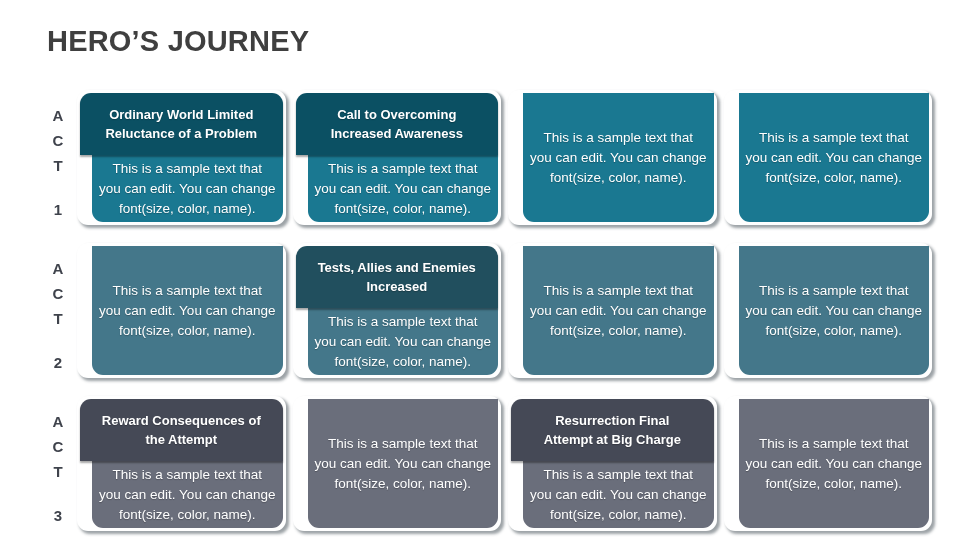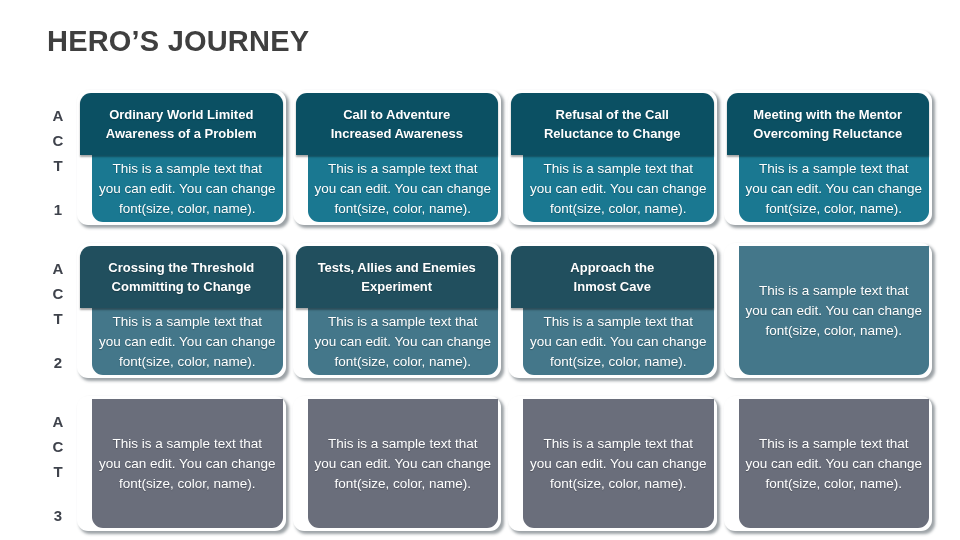--- a/index.html
+++ b/index.html
@@ -66,74 +66,66 @@
     <div class="act-row" style="--header-bg: #0B5063; --body-bg: #1A7891;">
       <div class="act-label" style="color: rgb(63, 67, 76);">
         <span class="act-letter">A</span>
         <span class="act-letter">C</span>
         <span class="act-letter">T</span>
         <span class="act-number">1</span>
       </div>
       <div class="cards">
         <div class="card">
           <div class="card-header">Ordinary World Limited
-Awareness of a Problem</div>
+Reluctance of a Problem</div>
           <div class="card-body">This is a sample text that
 you can edit. You can change
 font(size, color, name).</div>
         </div>
         <div class="card">
-          <div class="card-header">Call to Adventure
+          <div class="card-header">Call to Overcoming
 Increased Awareness</div>
           <div class="card-body">This is a sample text that
 you can edit. You can change
 font(size, color, name).</div>
         </div>
         <div class="card">
-          <div class="card-header">Refusal of the Call
-Reluctance to Change</div>
           <div class="card-body">This is a sample text that
 you can edit. You can change
 font(size, color, name).</div>
         </div>
         <div class="card">
-          <div class="card-header">Meeting with the Mentor
-Overcoming Reluctance</div>
           <div class="card-body">This is a sample text that
 you can edit. You can change
 font(size, color, name).</div>
         </div>
       </div>
     </div>
 
     <div class="act-row" style="--header-bg: #214F5E; --body-bg: #44778A;">
       <div class="act-label" style="color: rgb(63, 67, 76);">
         <span class="act-letter">A</span>
         <span class="act-letter">C</span>
         <span class="act-letter">T</span>
         <span class="act-number">2</span>
       </div>
       <div class="cards">
         <div class="card">
-          <div class="card-header">Crossing the Threshold
-Committing to Change</div>
           <div class="card-body">This is a sample text that
 you can edit. You can change
 font(size, color, name).</div>
         </div>
         <div class="card">
           <div class="card-header">Tests, Allies and Enemies
-Experiment</div>
+Increased</div>
           <div class="card-body">This is a sample text that
 you can edit. You can change
 font(size, color, name).</div>
         </div>
         <div class="card">
-          <div class="card-header">Approach the
-Inmost Cave</div>
           <div class="card-body">This is a sample text that
 you can edit. You can change
 font(size, color, name).</div>
         </div>
         <div class="card">
           <div class="card-body">This is a sample text that
 you can edit. You can change
 font(size, color, name).</div>
         </div>
       </div>
@@ -141,30 +133,34 @@
 
     <div class="act-row" style="--header-bg: #454956; --body-bg: #6A6E7B;">
       <div class="act-label" style="color: rgb(63, 67, 76);">
         <span class="act-letter">A</span>
         <span class="act-letter">C</span>
         <span class="act-letter">T</span>
         <span class="act-number">3</span>
       </div>
       <div class="cards">
         <div class="card">
+          <div class="card-header">Reward Consequences of
+the Attempt</div>
           <div class="card-body">This is a sample text that
 you can edit. You can change
 font(size, color, name).</div>
         </div>
         <div class="card">
           <div class="card-body">This is a sample text that
 you can edit. You can change
 font(size, color, name).</div>
         </div>
         <div class="card">
+          <div class="card-header">Resurrection Final
+Attempt at Big Charge</div>
           <div class="card-body">This is a sample text that
 you can edit. You can change
 font(size, color, name).</div>
         </div>
         <div class="card">
           <div class="card-body">This is a sample text that
 you can edit. You can change
 font(size, color, name).</div>
         </div>
       </div>

